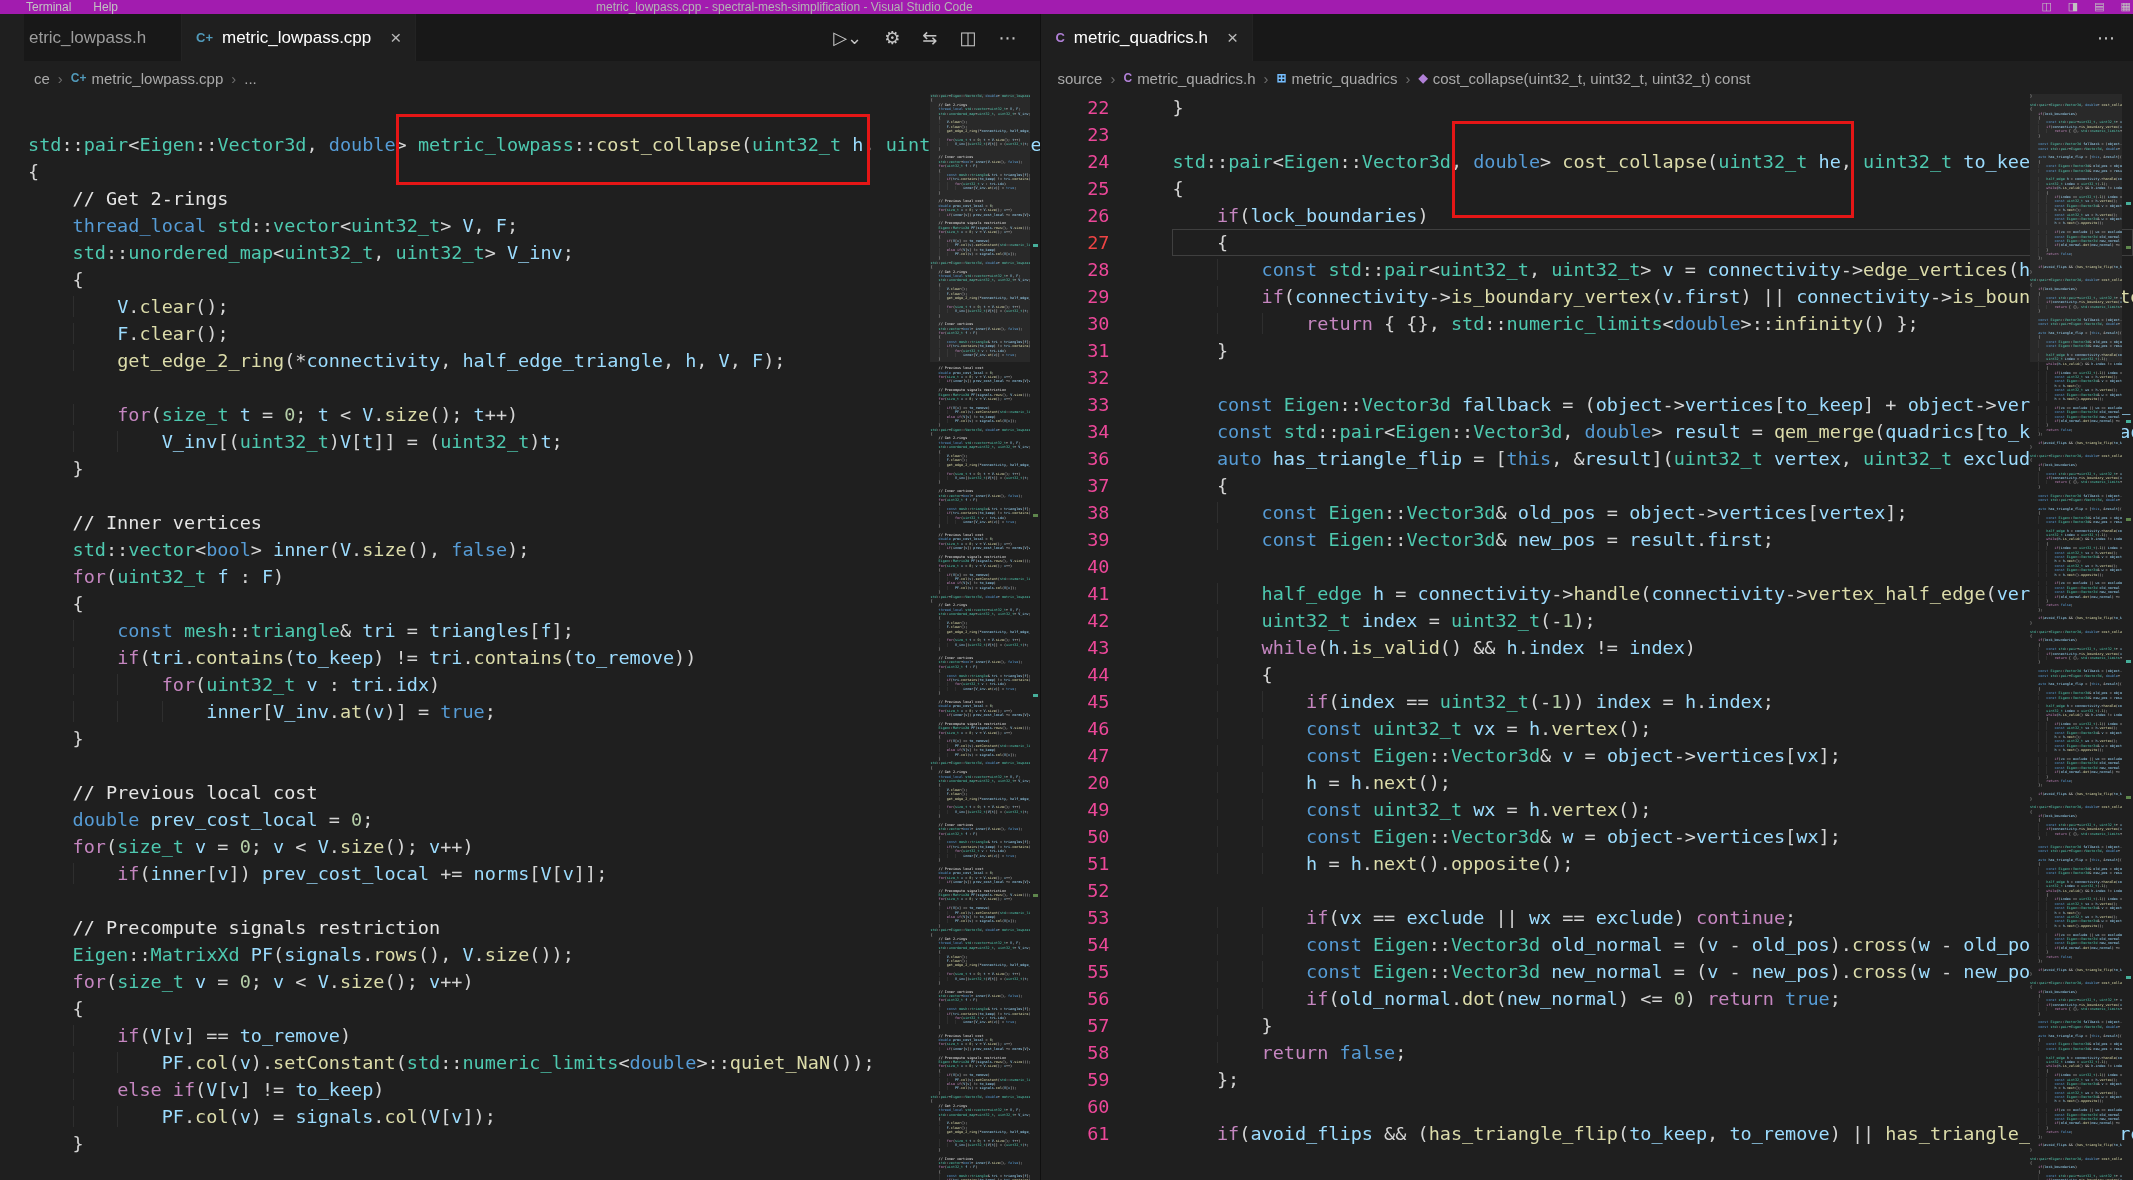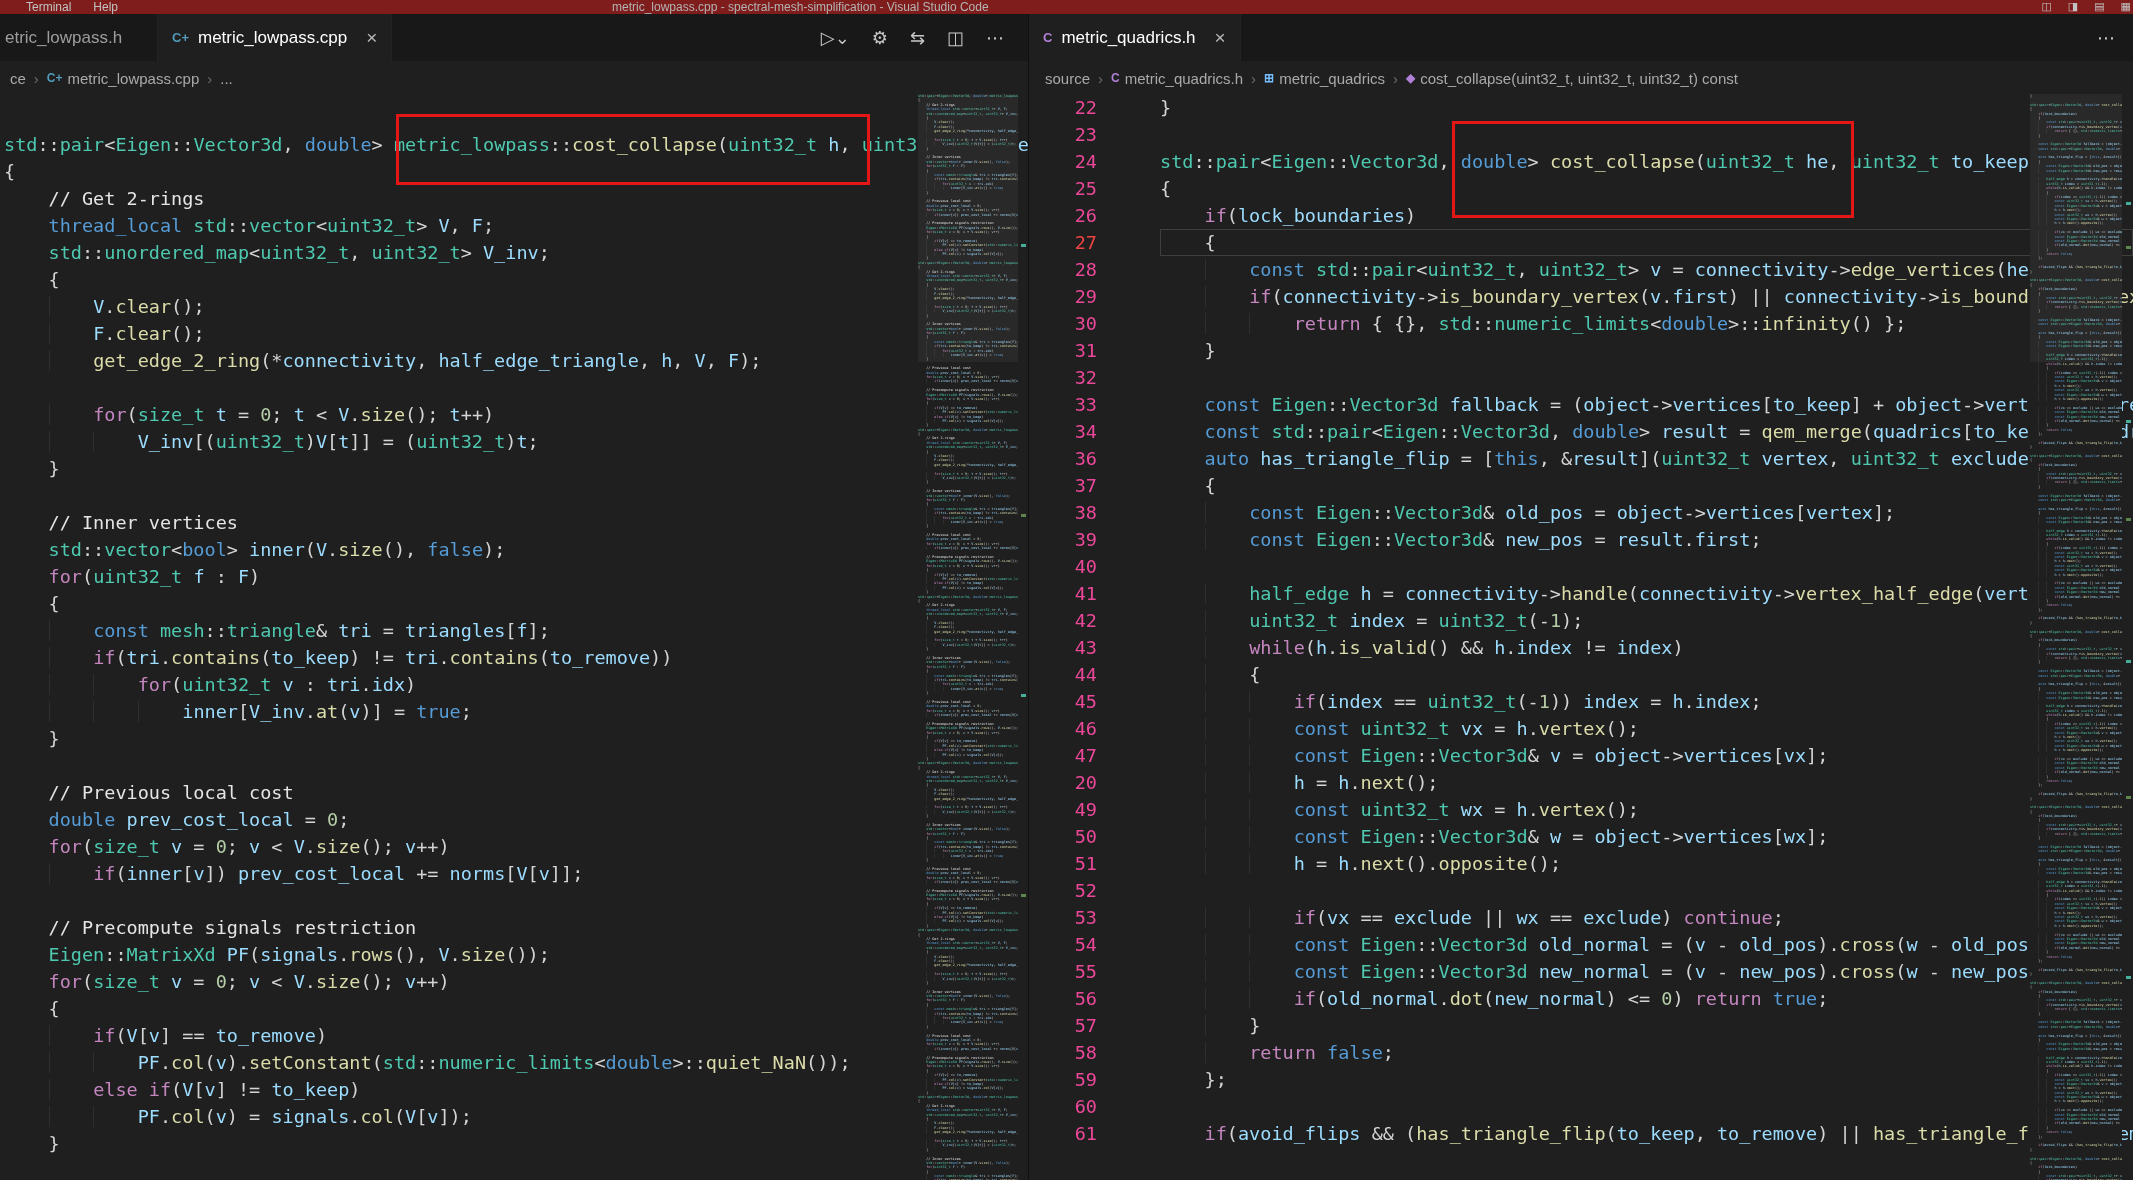--- a/index.html
+++ b/index.html
@@ -1,28 +1,28 @@
 <!DOCTYPE html>
 <html><head>
 <meta charset="utf-8">
 <style>
   * { margin:0; padding:0; box-sizing:border-box; }
   html,body { width:2133px; height:1180px; overflow:hidden; }
   body { background:#1f1f1f; font-family:"Liberation Sans", sans-serif; position:relative; color:#cccccc; }
 
   
-  .titlebar { height:14px; background:#7f1d1d; position:relative; overflow:hidden; font-size:12px; color:#c2c2c2; }
+  .titlebar { height:14px; background:#a21caf; position:relative; overflow:hidden; font-size:12px; color:#c2c2c2; }
   .menu { position:absolute; left:26px; top:0; display:flex; gap:22px; white-space:nowrap; }
-  .win-title { position:absolute; left:612px; top:0; white-space:nowrap; color:#b4b4b4; }
+  .win-title { position:absolute; left:596px; top:0; white-space:nowrap; color:#b4b4b4; }
   .controls { position:absolute; right:2px; top:0; display:flex; gap:16px; font-size:11px; color:#c2c2c2; }
 
   
   .editors { display:flex; height:1166px; }
   .group { position:relative; overflow:hidden; background:#1f1f1f; }
-  .group.left { width:1028px; }
+  .group.left { width:1028px;margin-left:24px; }
   .group.right { width:1105px; border-left:1px solid #101010; }
 
   .tabbar { height:48px; background:#181818; display:flex; align-items:stretch; position:relative; border-bottom:1px solid #1f1f1f; }
   .tab { display:flex; align-items:center; gap:9px; padding:0 14px; font-size:17px; color:#9d9d9d; background:#181818; border-right:1px solid #232323; white-space:nowrap; overflow:hidden; }
   .tab.active { background:#1f1f1f; color:#ffffff; }
   .tab.partial { width:158px; padding-left:5px; flex:none; }
   .tab .close { margin-left:10px; font-size:19px; color:#b8b8b8; }
   .ticon { font-weight:bold; font-size:13px; }
   .actions { position:absolute; right:24px; top:0; height:48px; display:flex; align-items:center; gap:22px; color:#c5c5c5; font-size:18px; }
   .act { cursor:default; }

